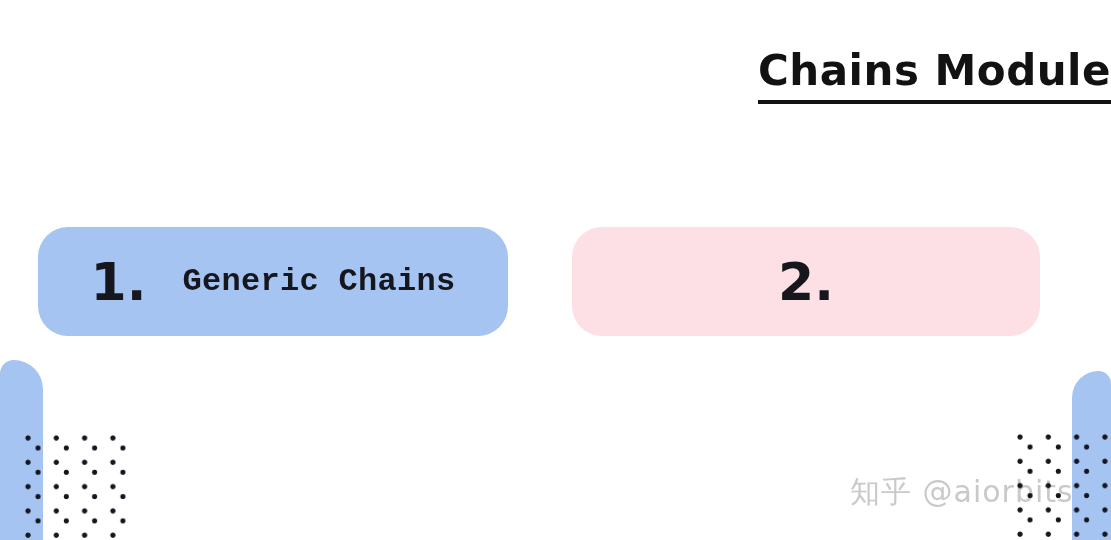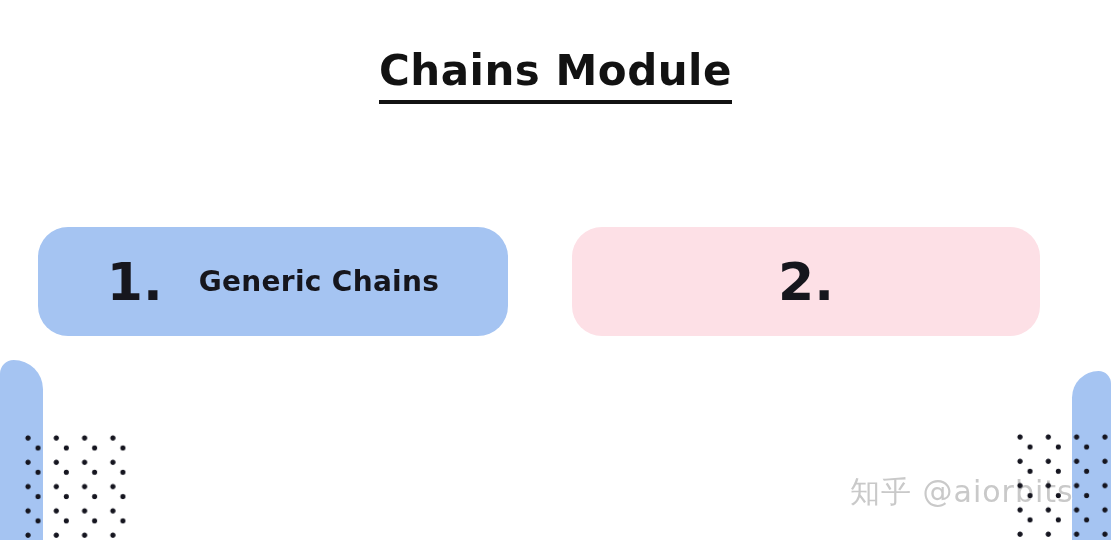--- a/index.html
+++ b/index.html
@@ -15,21 +15,21 @@
     overflow: hidden;
     font-family: "DejaVu Sans", "Liberation Sans", sans-serif;
   }
 
   
   .title-row {
     position: absolute;
     top: 46px;
     left: 0;
     width: 100%;
-    text-align: center;
+    text-align: right;
     text-decoration: underline;
   }
   .title {
     display: inline-block;
     margin: 0;
     font-size: 42px;
     font-weight: 800;
     letter-spacing: 0.5px;
     color: #121212;
     border-bottom: 4px solid #121212;
@@ -57,23 +57,24 @@
     left: 572px;
     width: 468px;
     background: #fde0e6;
   }
   .card-number {
     font-size: 52px;
     font-weight: 700;
     line-height: 1;
   }
   .card-label {
-    font-size: 28px;
+    font-size: 32px;
     font-weight: 700;
     letter-spacing: 0.3px;
+    font-family: Liberation Mono, monospace;
   }
 
   
   .corner-shape {
     position: absolute;
     background: #a5c4f2;
     z-index: 1;
   }
   .corner-left {
     left: 0;

